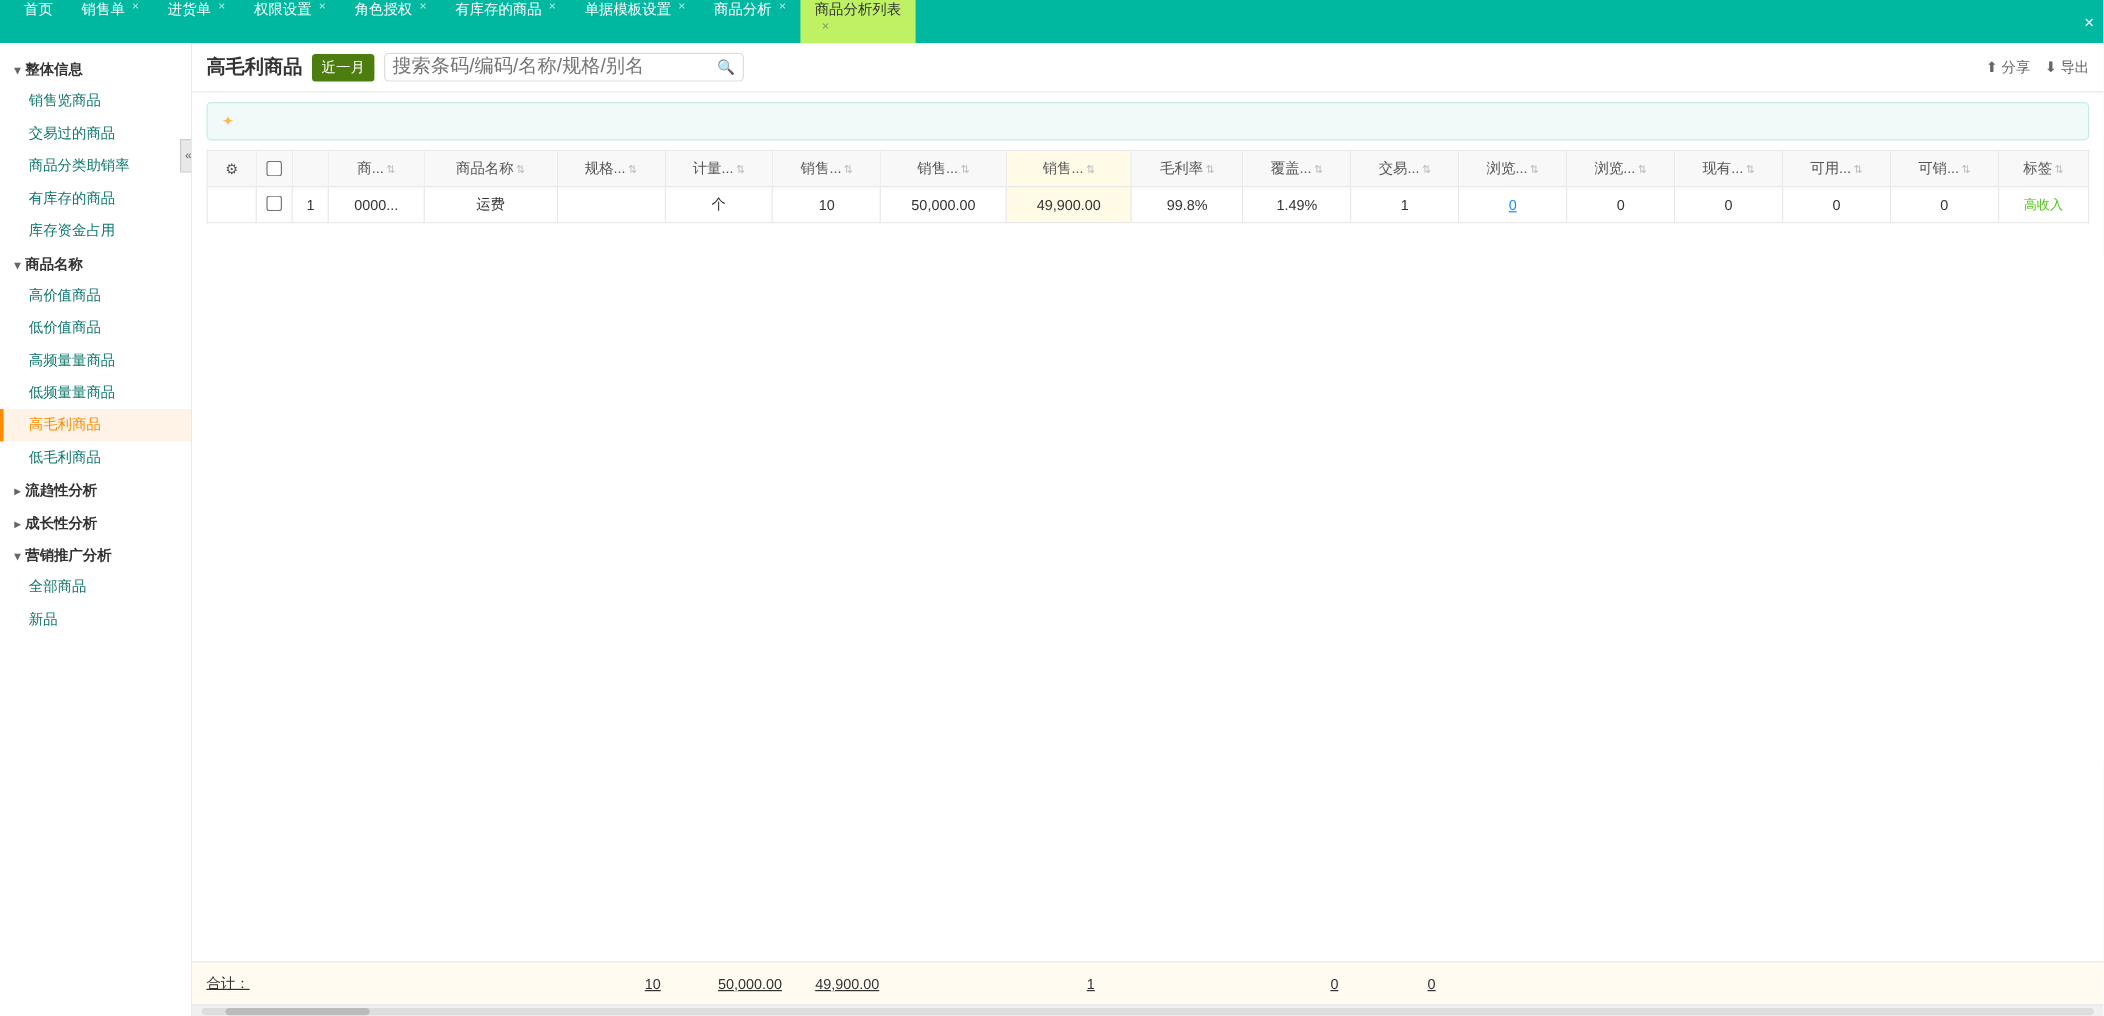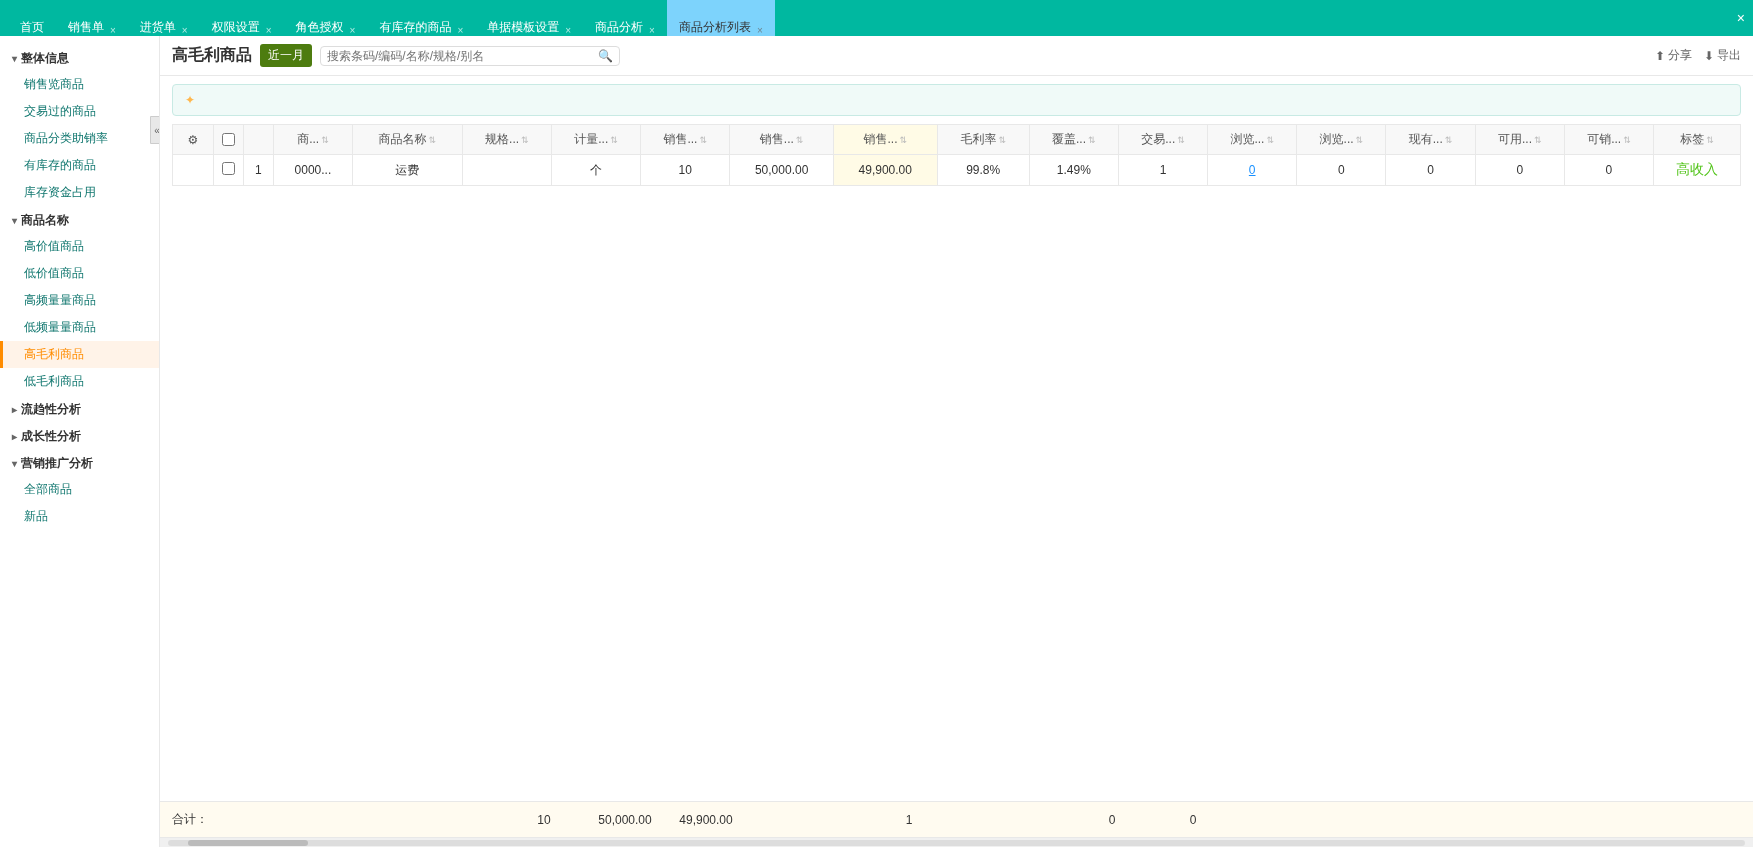--- a/index.html
+++ b/index.html
@@ -22,28 +22,28 @@
       top: 50%;
       transform: translateY(-50%);
       color: #fff;
       cursor: pointer;
       font-size: 14px;
     }
     .nav-tab {
       padding: 0 12px;
       height: 36px;
       display: flex;
-      align-items: flex-end;
+      align-items: flex-start;
       cursor: pointer;
       color: #fff;
       white-space: nowrap;
       position: relative;
       font-size: 13px;
     }
-    .nav-tab.active { background: #7dd3fc; color: #333; border-radius: 0; }
+    .nav-tab.active { background: #bef264; color: #333; border-radius: 0; flex-direction: column; }
     .nav-tab .tab-close {
       margin-left: 6px;
       font-size: 10px;
       opacity: 0.7;
     }
     .nav-tab.active .tab-close { color: #666; }
 
     
     .main-layout {
       display: flex;
@@ -142,21 +142,21 @@
       border: 1px solid #ddd;
       border-radius: 4px;
       padding: 2px 6px;
       background: #fff;
       flex: 1;
       max-width: 300px;
     }
     .search-box input {
       border: none;
       outline: none;
-      font-size: 12px;
+      font-size: 16px;
       color: #0f766e;
       width: 100%;
     }
     .search-icon { color: #999; margin-left: 4px; cursor: pointer; }
     .header-actions {
       margin-left: auto;
       display: flex;
       gap: 12px;
       align-items: center;
     }
@@ -214,34 +214,35 @@
       gap: 2px;
     }
     thead tr th .sort-icon { color: #bbb; font-size: 9px; }
     tbody tr td {
       border: 1px solid #e8e8e8;
       padding: 6px 8px;
       text-align: center;
       color: #333;
       white-space: nowrap;
     }
-    .tag-high { color: #52c41a; font-size: 14px; }
+    .tag-high { color: #52c41a; font-size: 11px; }
     .link-text { color: #1890ff; text-decoration: underline; cursor: pointer; }
 
     
     .footer-summary {
       background: #fffbf0;
       border-top: 1px solid #e8e8e8;
       padding: 8px 12px;
       display: flex;
       align-items: center;
       gap: 1px;
       font-size: 12px;
       color: #333;
       min-height: 36px;
+      text-decoration: underline;
     }
     .footer-label {
       color: #333;
       width: 60px;
     }
     .footer-cell {
       padding: 0 8px;
       min-width: 80px;
       text-align: center;
     }

